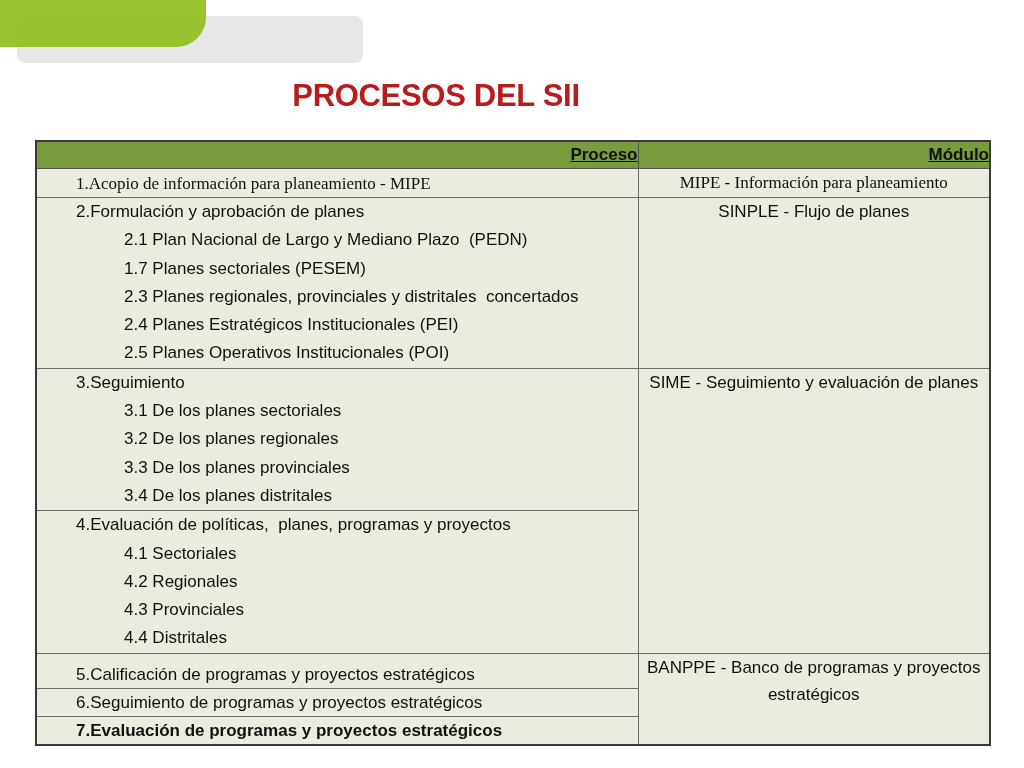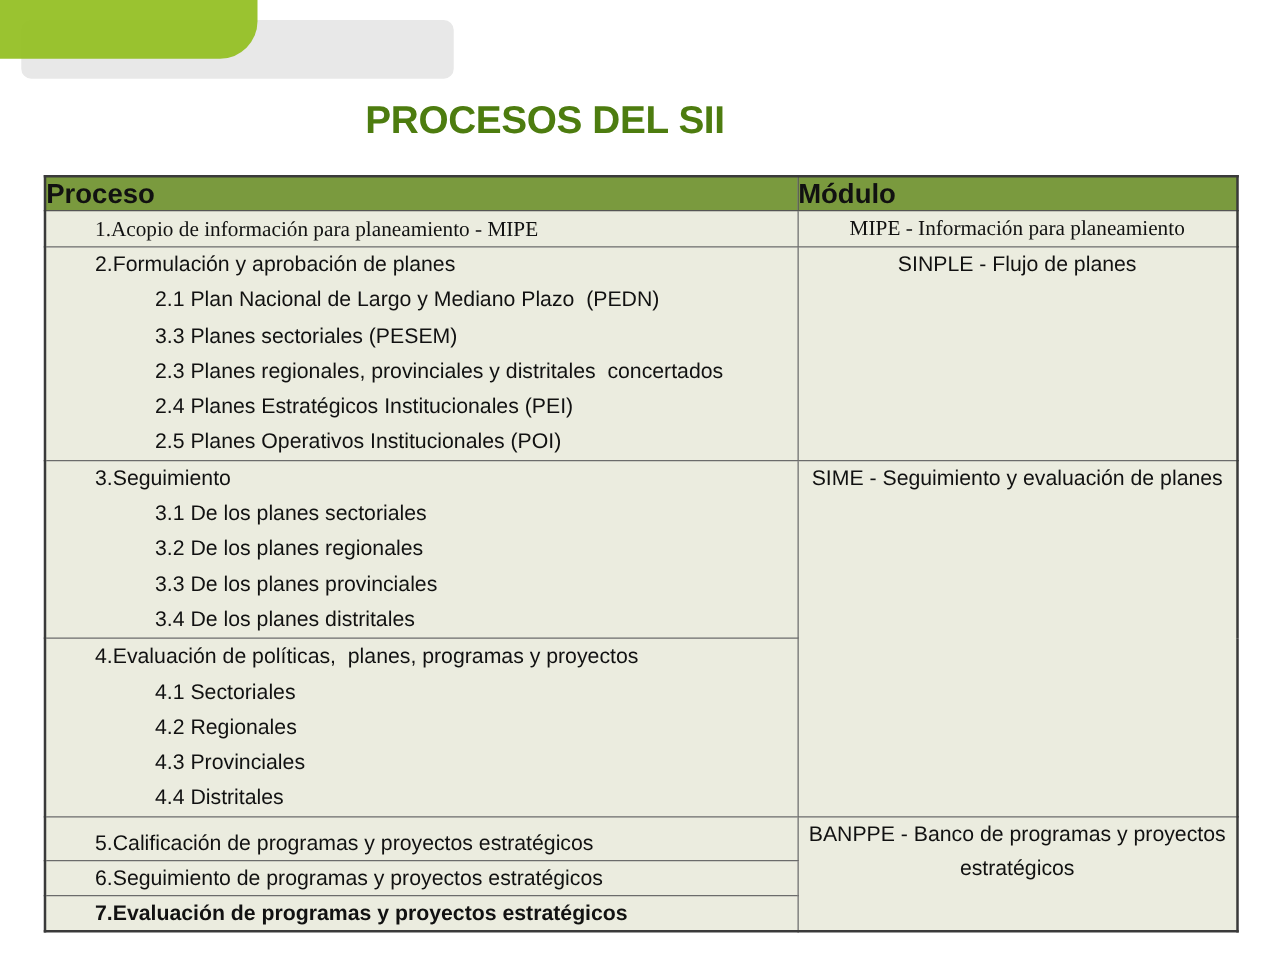--- a/index.html
+++ b/index.html
@@ -12,36 +12,37 @@
     position:absolute; left:17px; top:16px; width:346px; height:47px;
     background:#e8e8e8; border-radius:8px;
   }
   .deco-green {
     position:absolute; left:0; top:0; width:206px; height:47px;
     background:rgba(145,190,30,0.92);
     border-bottom-right-radius:30px;
   }
   .title {
     position:absolute; left:0; width:872px; top:78px;
-    text-align:center; color:#4d7c0f;
+    text-align:center; color:#b91c1c;
     font-family:"Liberation Sans", sans-serif; font-weight:bold;
     font-size:31px; letter-spacing:-0.3px;
   }
   table.proc {
     position:absolute; left:35px; top:140px; width:954px;
     border-collapse:collapse; table-layout:fixed;
     border:2px solid #3a3a3a;
     font-family:"Liberation Sans", sans-serif; font-size:17px; color:#111;
   }
   table.proc col.c1 { width:602px; }
   table.proc col.c2 { width:352px; }
   table.proc th {
-    background:#7a9a3e; color:#111; font-weight:bold; font-size:22px;
-    height:26px; padding:0; text-align:left;
+    background:#7a9a3e; color:#111; font-weight:bold; font-size:17px;
+    height:26px; padding:0; text-align:right;
     border:1px solid #555;
+    text-decoration:underline;
   }
   table.proc td {
     background:#ebecdf; border:1px solid #6b6b6b; padding:0; vertical-align:top;
   }
   td.mod { text-align:center; vertical-align:middle; padding:0 12px; line-height:27px; }
   .line { height:28.3px; line-height:28px; white-space:pre; }
   .l0 { padding-left:39px; }
   .l1 { padding-left:87px; }
   .single { height:27px; line-height:27px; padding-left:39px; white-space:pre; }
 </style>
@@ -70,21 +71,21 @@
       <td style="vertical-align:middle;">
         <div class="single">1.Acopio de información para planeamiento - MIPE</div>
       </td>
       <td class="mod">MIPE - Información para planeamiento</td>
     </tr>
 
     <tr style="height:170px;">
       <td>
         <div class="line l0">2.Formulación y aprobación de planes</div>
         <div class="line l1">2.1 Plan Nacional de Largo y Mediano Plazo  (PEDN)</div>
-        <div class="line l1">3.3 Planes sectoriales (PESEM)</div>
+        <div class="line l1">1.7 Planes sectoriales (PESEM)</div>
         <div class="line l1">2.3 Planes regionales, provinciales y distritales  concertados</div>
         <div class="line l1">2.4 Planes Estratégicos Institucionales (PEI)</div>
         <div class="line l1">2.5 Planes Operativos Institucionales (POI)</div>
       </td>
       <td class="mod">SINPLE - Flujo de planes</td>
     </tr>
 
     <tr style="height:142px;padding-left:12px;">
       <td>
         <div class="line l0">3.Seguimiento</div>

